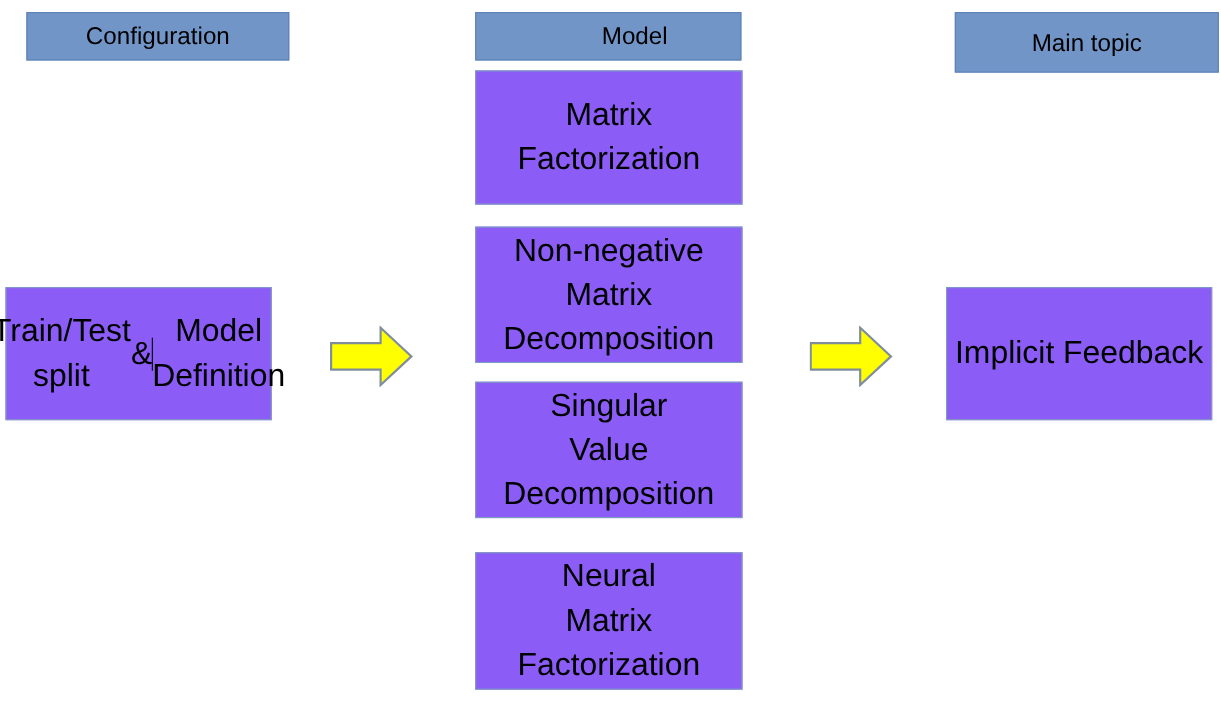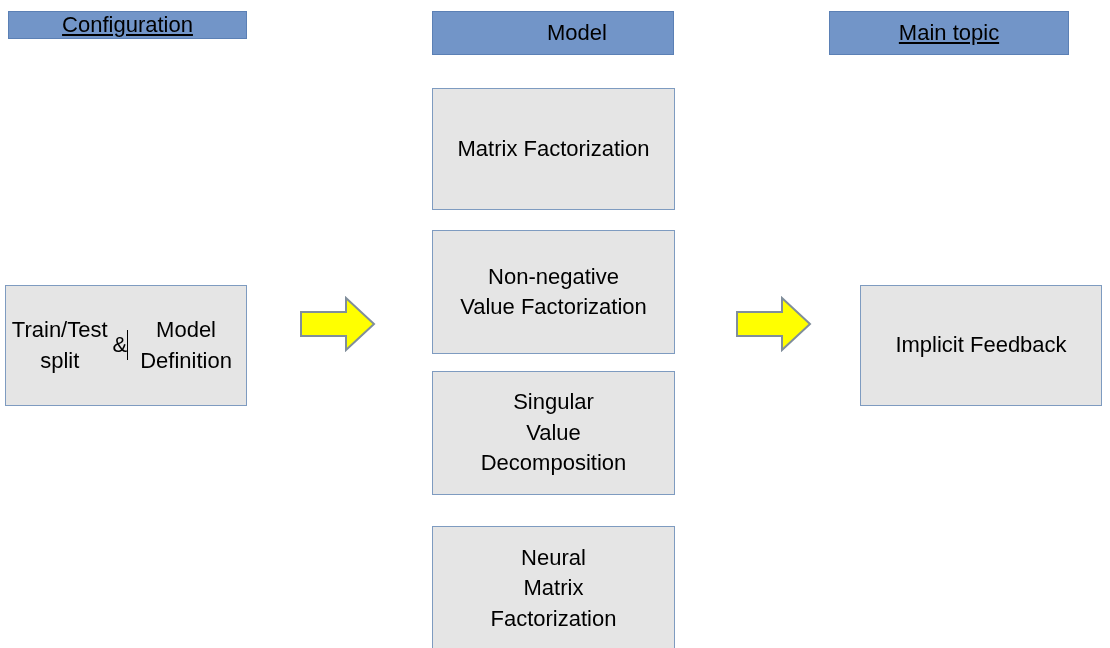--- a/index.html
+++ b/index.html
@@ -33,32 +33,31 @@
     align-items: center;
     justify-content: center;
     text-align: center;
     white-space: nowrap;
   }
 
   
   .gbox {
     position: absolute;
     box-sizing: border-box;
-    background: #e5e5e5;
+    background: #8b5cf6;
     border: 1px solid #7e9bc0;
     color: #000000;
-    font-size: 22px;
+    font-size: 29px;
     line-height: 1.38;
     display: flex;
     align-items: center;
     justify-content: center;
     text-align: center;
     white-space: pre-line;
     padding: 2px 1px;
-    margin-top: 24px;
   }
 
   
   .gbox.editing {
     position: absolute;
   }
   .caret-wrap {
     position: relative;
     display: inline-block;
   }
@@ -78,29 +77,29 @@
   }
   .arrow svg {
     display: block;
   }
 </style>
 </head>
 <body>
 
 <div id="canvas">
 
-  <div class="hdr" style="left:8px; top:11px; width:239px; height:28px;text-decoration:underline;">
+  <div class="hdr" style="left:24px; top:11px; width:239px; height:44px;">
     <span>Configuration</span>
   </div>
 
   <div class="hdr" style="left:432px; top:11px; width:242px; height:44px;padding-left:48px;">
     <span>Model</span>
   </div>
 
-  <div class="hdr" style="left:829px; top:11px; width:240px; height:44px;text-decoration:underline;">
+  <div class="hdr" style="left:868px; top:11px; width:240px; height:55px;">
     <span>Main topic</span>
   </div>
 
   <div class="gbox editing" style="left:5px; top:261px; width:242px; height:121px; flex-direction:row;">
     <div>Train/Test split</div>
     <div class="caret-wrap">
       <span>&amp;</span>
       <span class="caret"></span>
     </div>
     <div>Model Definition</div>
@@ -111,21 +110,21 @@
       <polygon points="1,16 46,16 46,2 74,28 46,54 46,40 1,40" fill="#ffff00" stroke="#808e9b" stroke-width="2" stroke-linejoin="miter"></polygon>
     </svg>
   </div>
 
   <div class="gbox" style="left:432px; top:64px; width:243px; height:122px;">
     <span>Matrix Factorization</span>
   </div>
 
   <div class="gbox" style="left:432px; top:206px; width:243px; height:124px;">
     <span>Non-negative
-Value Factorization</span>
+Matrix Decomposition</span>
   </div>
 
   <div class="gbox" style="left:432px; top:502px; width:243px; height:125px;">
     <span>Neural
 Matrix
 Factorization</span>
   </div>
 
   <div class="gbox" style="left:432px; top:347px; width:243px; height:124px;">
     <span>Singular

